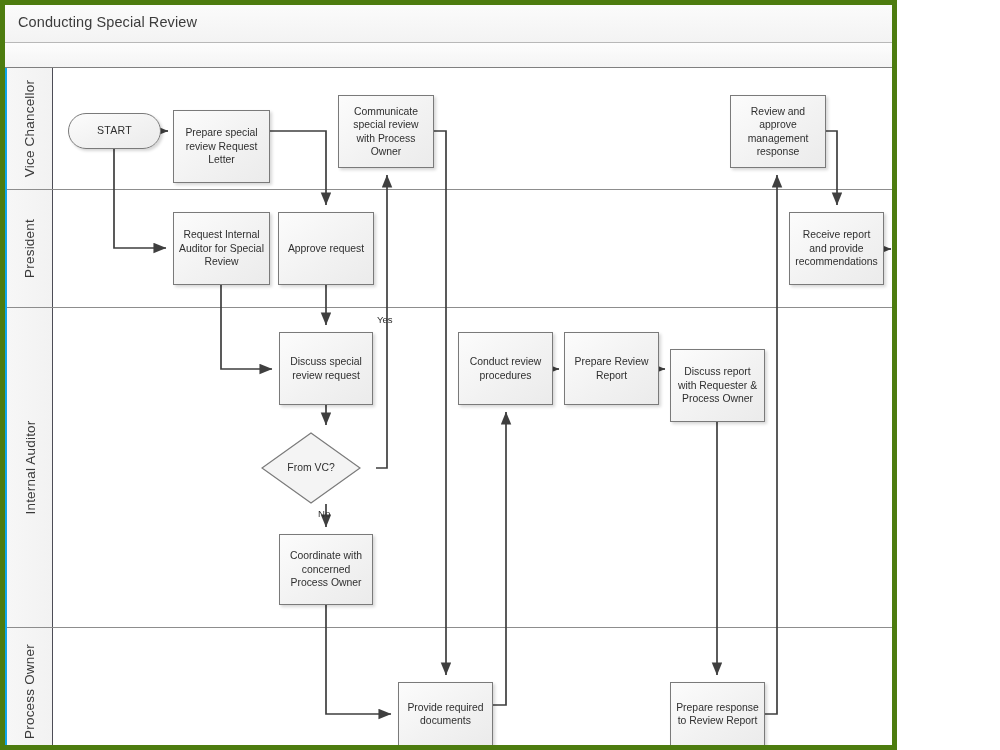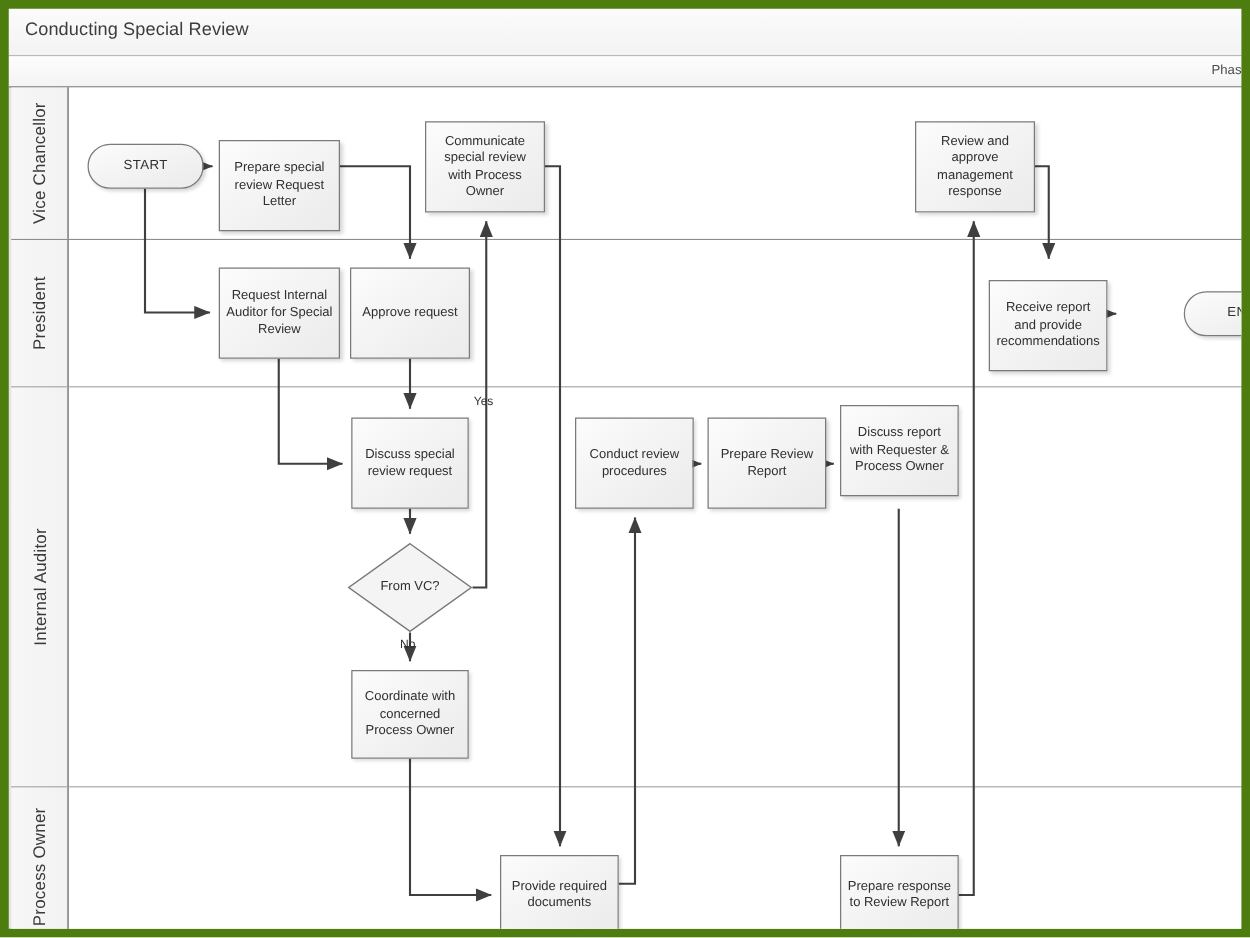--- a/index.html
+++ b/index.html
@@ -3,24 +3,24 @@
 <meta charset="utf-8">
 <title>Conducting Special Review</title>
 <style>
   html,body{margin:0;padding:0;background:#ffffff;}
   body{
     font-family:"Liberation Sans","DejaVu Sans",sans-serif;
     -webkit-font-smoothing:antialiased;
   }
   #page{
     position:relative;
-    width:1000px;height:750px;
+    width:897px;height:750px;
     overflow:hidden;
-    background:#e5e5e5;
-    border:7px solid #4d7c0f;
+    background:#0ea5e9;
+    border:5px solid #4d7c0f;
     box-sizing:border-box;
   }
 
   
   .title-band{
     position:absolute;left:0;top:0;width:1000px;height:38px;
     background:linear-gradient(to bottom,#fbfbfb 0%,#f3f3f3 100%);
     border-bottom:1px solid #b8b8b8;
     box-sizing:border-box;
   }
@@ -207,39 +207,39 @@
       </div>
       <div class="node process" style="left: 725px; top: 90px; width: 96px; height: 73px;">
         <span>Review and approve management response</span>
       </div>
       <div class="node process" style="left: 168px; top: 207px; width: 97px; height: 73px;">
         <span>Request Internal Auditor for Special Review</span>
       </div>
       <div class="node process" style="left: 273px; top: 207px; width: 96px; height: 73px;">
         <span>Approve request</span>
       </div>
-      <div class="node process" style="left: 784px; top: 217px; width: 95px; height: 73px; justify-content: flex-end;">
+      <div class="node process" style="left: 784px; top: 207px; width: 95px; height: 73px; justify-content: flex-end;">
         <span>Receive report and provide recommendations</span>
       </div>
       <div class="node terminator" style="left: 940px; top: 226px; width: 93px; height: 36px;">
         <span>END</span>
       </div>
       <div class="node process" style="left: 274px; top: 327px; width: 94px; height: 73px;">
         <span>Discuss special review request</span>
       </div>
       <div class="node process" style="left: 453px; top: 327px; width: 95px; height: 73px;">
         <span>Conduct review procedures</span>
       </div>
       <div class="node process" style="left: 559px; top: 327px; width: 95px; height: 73px;">
         <span>Prepare Review Report</span>
       </div>
-      <div class="node process" style="left: 665px; top: 317px; width: 95px; height: 73px;">
+      <div class="node process" style="left: 665px; top: 344px; width: 95px; height: 73px;">
         <span>Discuss report with Requester &amp; Process Owner</span>
       </div>
-      <div class="node decision" style="left: 271px; top: 427px; width: 100px; height: 72px;">
+      <div class="node decision" style="left: 256px; top: 427px; width: 100px; height: 72px;">
         <svg class="dia" viewBox="0 0 100 72">
           <polygon points="50,1 99,36 50,71 1,36" fill="#f4f4f4" stroke="#7a7a7a" stroke-width="1.2"></polygon>
         </svg>
         <span class="dia-label">From VC?</span>
       </div>
       <div class="node process" style="left: 274px; top: 529px; width: 94px; height: 71px;">
         <span>Coordinate with concerned Process Owner</span>
       </div>
       <div class="node process" style="left: 393px; top: 677px; width: 95px; height: 64px; align-items: center;">
         <span>Provide required documents</span>

